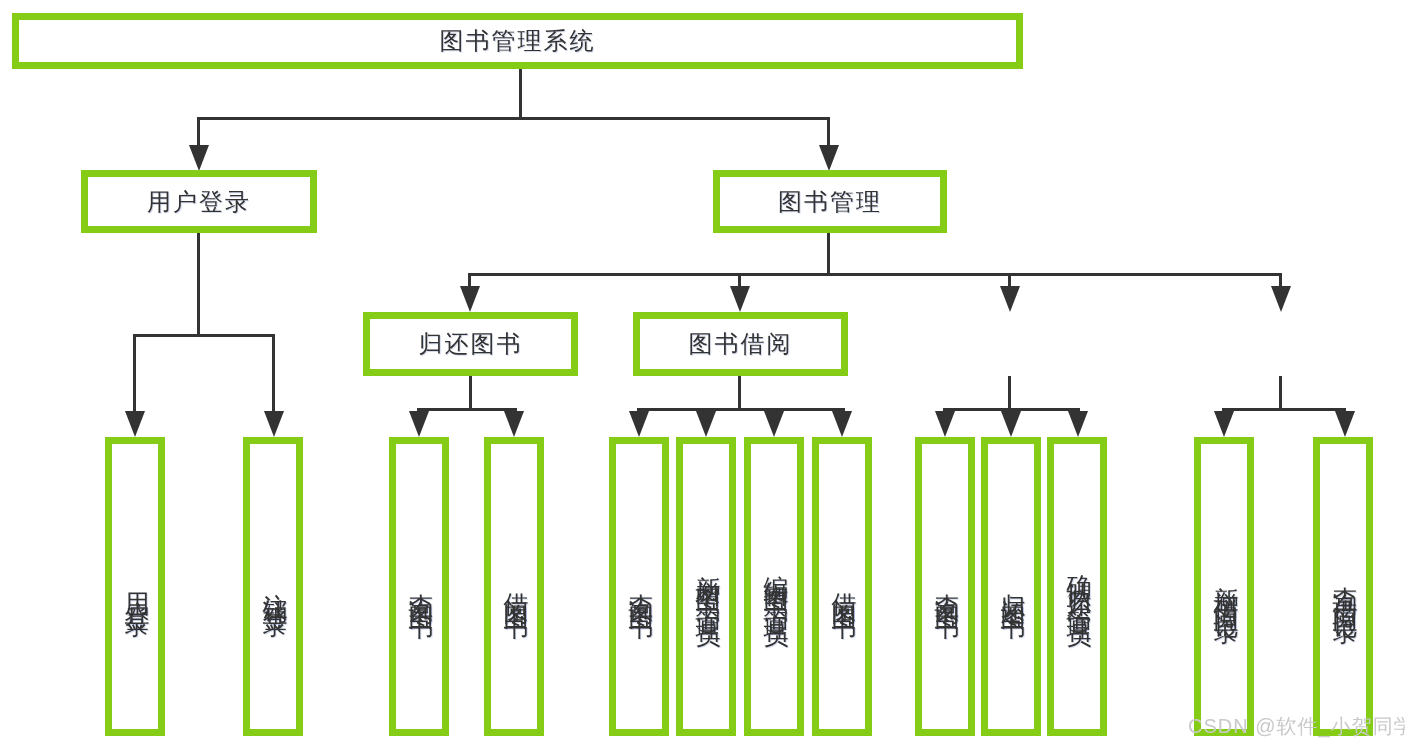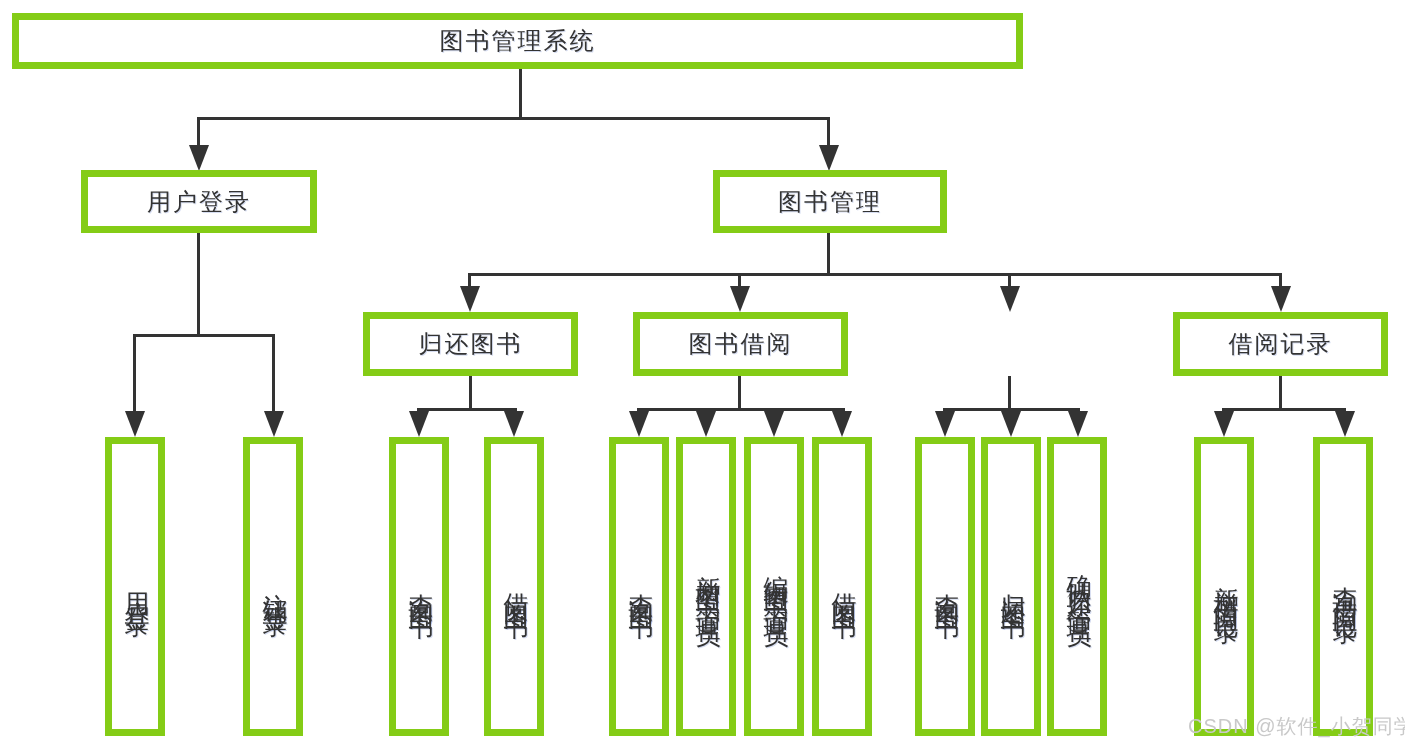--- a/index.html
+++ b/index.html
@@ -101,23 +101,20 @@
   <div class="arrow" style="left:1000px;top:286px"></div>
   <div class="vline" style="left:1279px;top:273px;height:14px"></div>
   <div class="arrow" style="left:1271px;top:286px"></div>
 
   <div class="box hbox" style="left:363px;top:312px;width:215px;height:64px">
     <span>归还图书</span>
   </div>
   <div class="box hbox" style="left:633px;top:312px;width:215px;height:64px">
     <span>图书借阅</span>
   </div>
-  <div class="box hbox" style="left:1173px;top:312px;width:215px;height:64px">
-    <span>借阅记录</span>
-  </div>
 
   <div class="vline" style="left:469px;top:376px;height:32px"></div>
   <div class="hline" style="left:417px;top:408px;width:100px"></div>
   <div class="vline" style="left:417px;top:408px;height:7px"></div>
   <div class="arrow" style="left:409px;top:411px"></div>
   <div class="vline" style="left:512px;top:408px;height:7px"></div>
   <div class="arrow" style="left:504px;top:411px"></div>
 
   <div class="vline" style="left:738px;top:376px;height:32px"></div>
   <div class="hline" style="left:637px;top:408px;width:208px"></div>

